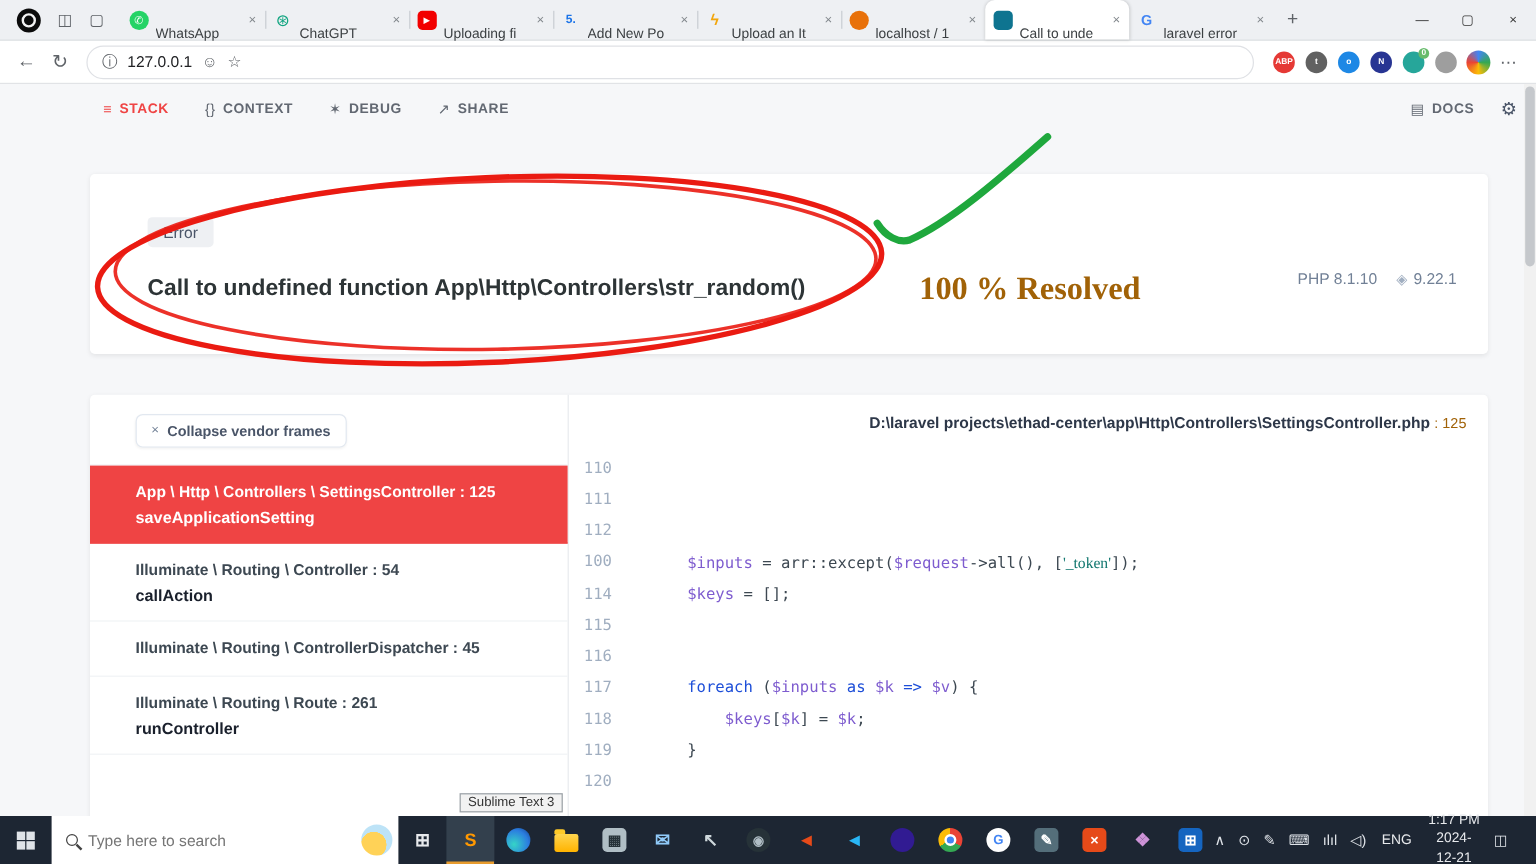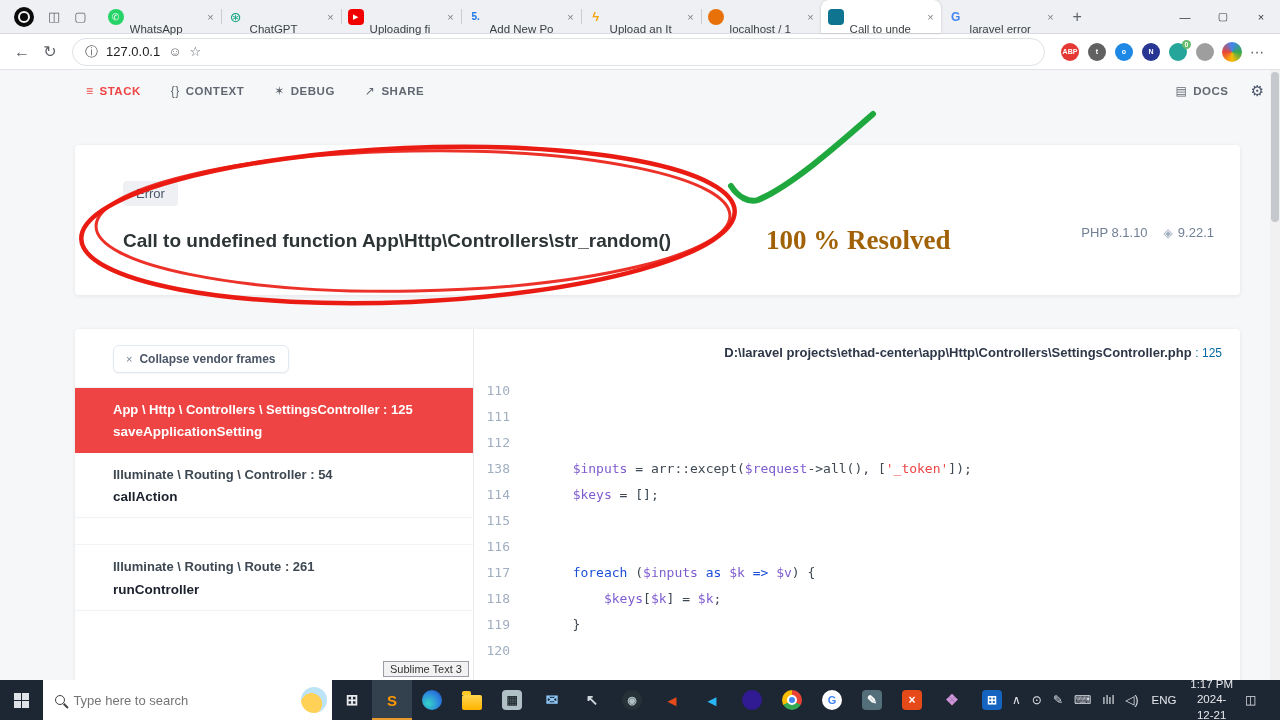--- a/index.html
+++ b/index.html
@@ -68,29 +68,29 @@
   .collapse-btn { display:inline-flex; align-items:center; gap:7px; background:#fff; border:1px solid #e2e8f0; border-radius:6px; padding:6px 12px; font-size:12px; font-weight:bold; color:#4a5568; box-shadow:0 1px 2px rgba(0,0,0,.05); cursor:pointer; }
   .collapse-btn .g { font-weight:normal; color:#718096; font-size:11px; }
   .frame { padding:13px 20px 13px 38px; border-bottom:1px solid #f1f3f6; cursor:pointer; }
   .frame .cls { font-size:13px; color:#3d4852; font-weight:bold; line-height:1.4; }
   .frame .mtd { margin-top:5px; font-size:13.5px; color:#1a202c; font-weight:bold; }
   .frame.active { background:#ef4444; border-color:#ef4444; }
   .frame.active .cls, .frame.active .mtd { color:#fff; }
 
   .code-col { flex:1; display:flex; flex-direction:column; }
   .code-header { padding:16px 18px 12px; text-align:right; font-size:13px; font-weight:bold; color:#2d3748; }
-  .code-header .file-line { color:#0369a1; font-weight:normal; font-size:12px; }
+  .code-header .file-line { color:#a16207; font-weight:normal; font-size:12px; }
   .code-lines { font-family:"DejaVu Sans Mono", monospace; font-size:13px; line-height:26px; padding-top:6px;text-align:right; }
   .code-line { display:flex; min-height:26px; }
   .ln { width:36px; flex:0 0 36px; color:#a0aec0; padding-left:9px; }
   .lc { white-space:pre; }
   .tk-p { color:#3d4852; }
   .tk-v { color:#7e5ccf; }
   .tk-k { color:#1d4ed8; }
-  .tk-s { color:#ef4444; }
+  .tk-s { color:#0f766e;font-family:Liberation Serif, serif; }
 
   .pg-scrollbar { position:absolute; top:0; right:0; width:10px; height:100%; background:#f1f1f1; }
   .pg-thumb { position:absolute; top:2px; right:1px; width:8px; height:150px; border-radius:4px; background:#c5c8cc; }
 
   
   .annot { position:absolute; inset:0; pointer-events:none; z-index:40; }
   .resolved-text { position:absolute; left:766px; top:155px; font-family:"Liberation Serif", serif; font-weight:bold; font-size:27px; color:#a16207; }
 
   
   .tooltip { position:absolute; left:383px; top:661px; background:#f2f2f2; border:1px solid #9aa0a6; font-size:11px; color:#333; padding:1px 6px; z-index:60; }
@@ -254,20 +254,21 @@
       </div>
       <div class="frame active">
         <div class="cls"><span>App \ Http \ Controllers \ SettingsController</span> : <span>125</span></div>
         <div class="mtd">saveApplicationSetting</div>
       </div>
       <div class="frame">
         <div class="cls"><span>Illuminate \ Routing \ Controller</span> : <span>54</span></div>
         <div class="mtd">callAction</div>
       </div>
       <div class="frame">
+        <div class="cls"><span>Illuminate \ Routing \ ControllerDispatcher</span> : <span>45</span></div>
       </div>
       <div class="frame">
         <div class="cls"><span>Illuminate \ Routing \ Route</span> : <span>261</span></div>
         <div class="mtd">runController</div>
       </div>
     </div>
     <div class="code-col">
       <div class="code-header">
         <span>D:\laravel projects\ethad-center\app\Http\Controllers\SettingsController.php</span>
         <span class="file-line"> : <span>125</span></span>
@@ -279,21 +280,21 @@
           </div>
           <div class="code-line">
             <span class="ln">111</span>
             <span class="lc"></span>
           </div>
           <div class="code-line">
             <span class="ln">112</span>
             <span class="lc"></span>
           </div>
           <div class="code-line">
-            <span class="ln">138</span>
+            <span class="ln">100</span>
             <span class="lc"><span class="tk-p">        </span><span class="tk-v">$inputs</span><span class="tk-p"> = arr::except(</span><span class="tk-v">$request</span><span class="tk-p">-&gt;all(), [</span><span class="tk-s">'_token'</span><span class="tk-p">]);</span></span>
           </div>
           <div class="code-line">
             <span class="ln">114</span>
             <span class="lc"><span class="tk-p">        </span><span class="tk-v">$keys</span><span class="tk-p"> = [];</span></span>
           </div>
           <div class="code-line">
             <span class="ln">115</span>
             <span class="lc"></span>
           </div>

